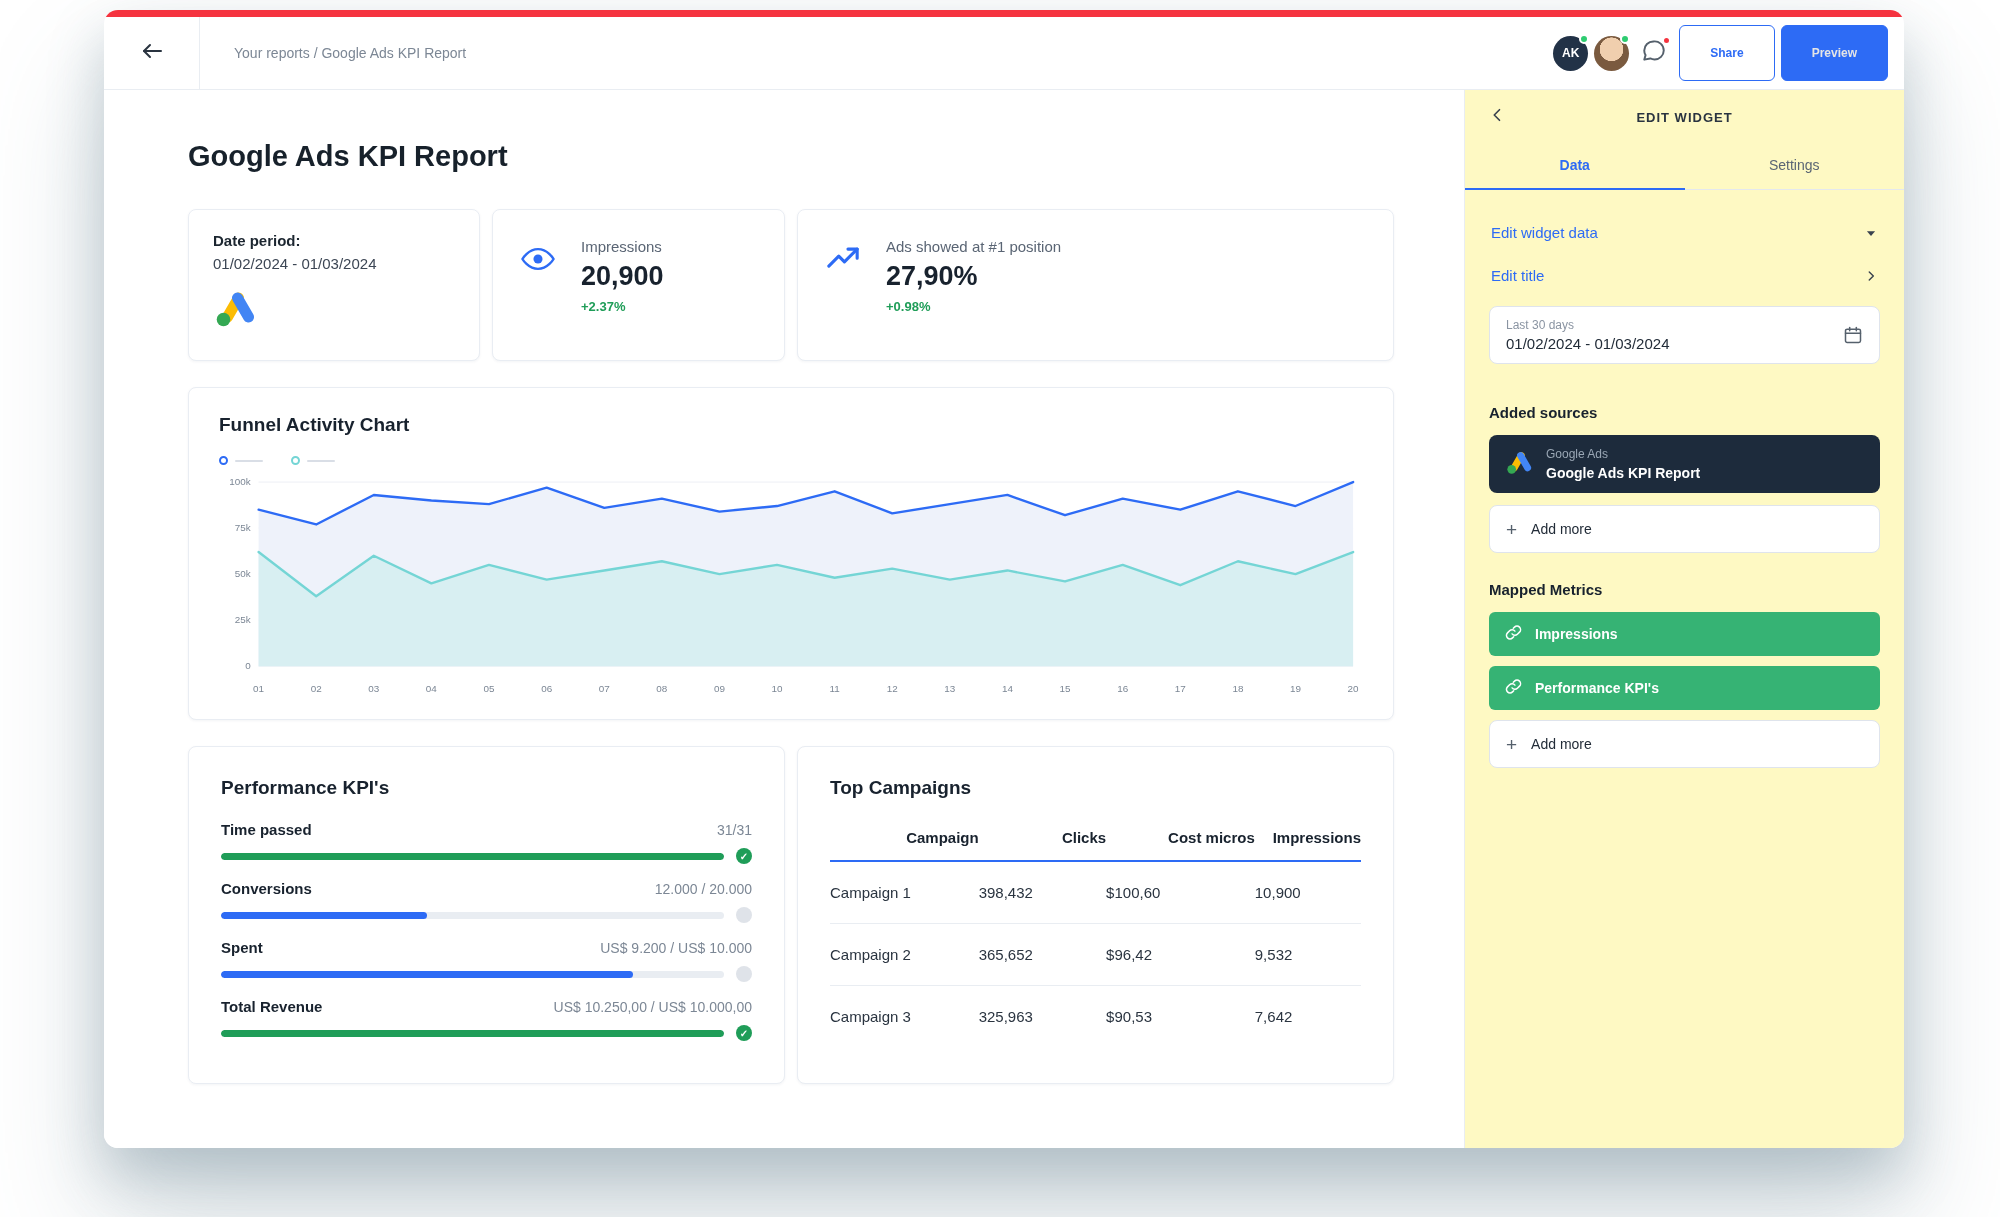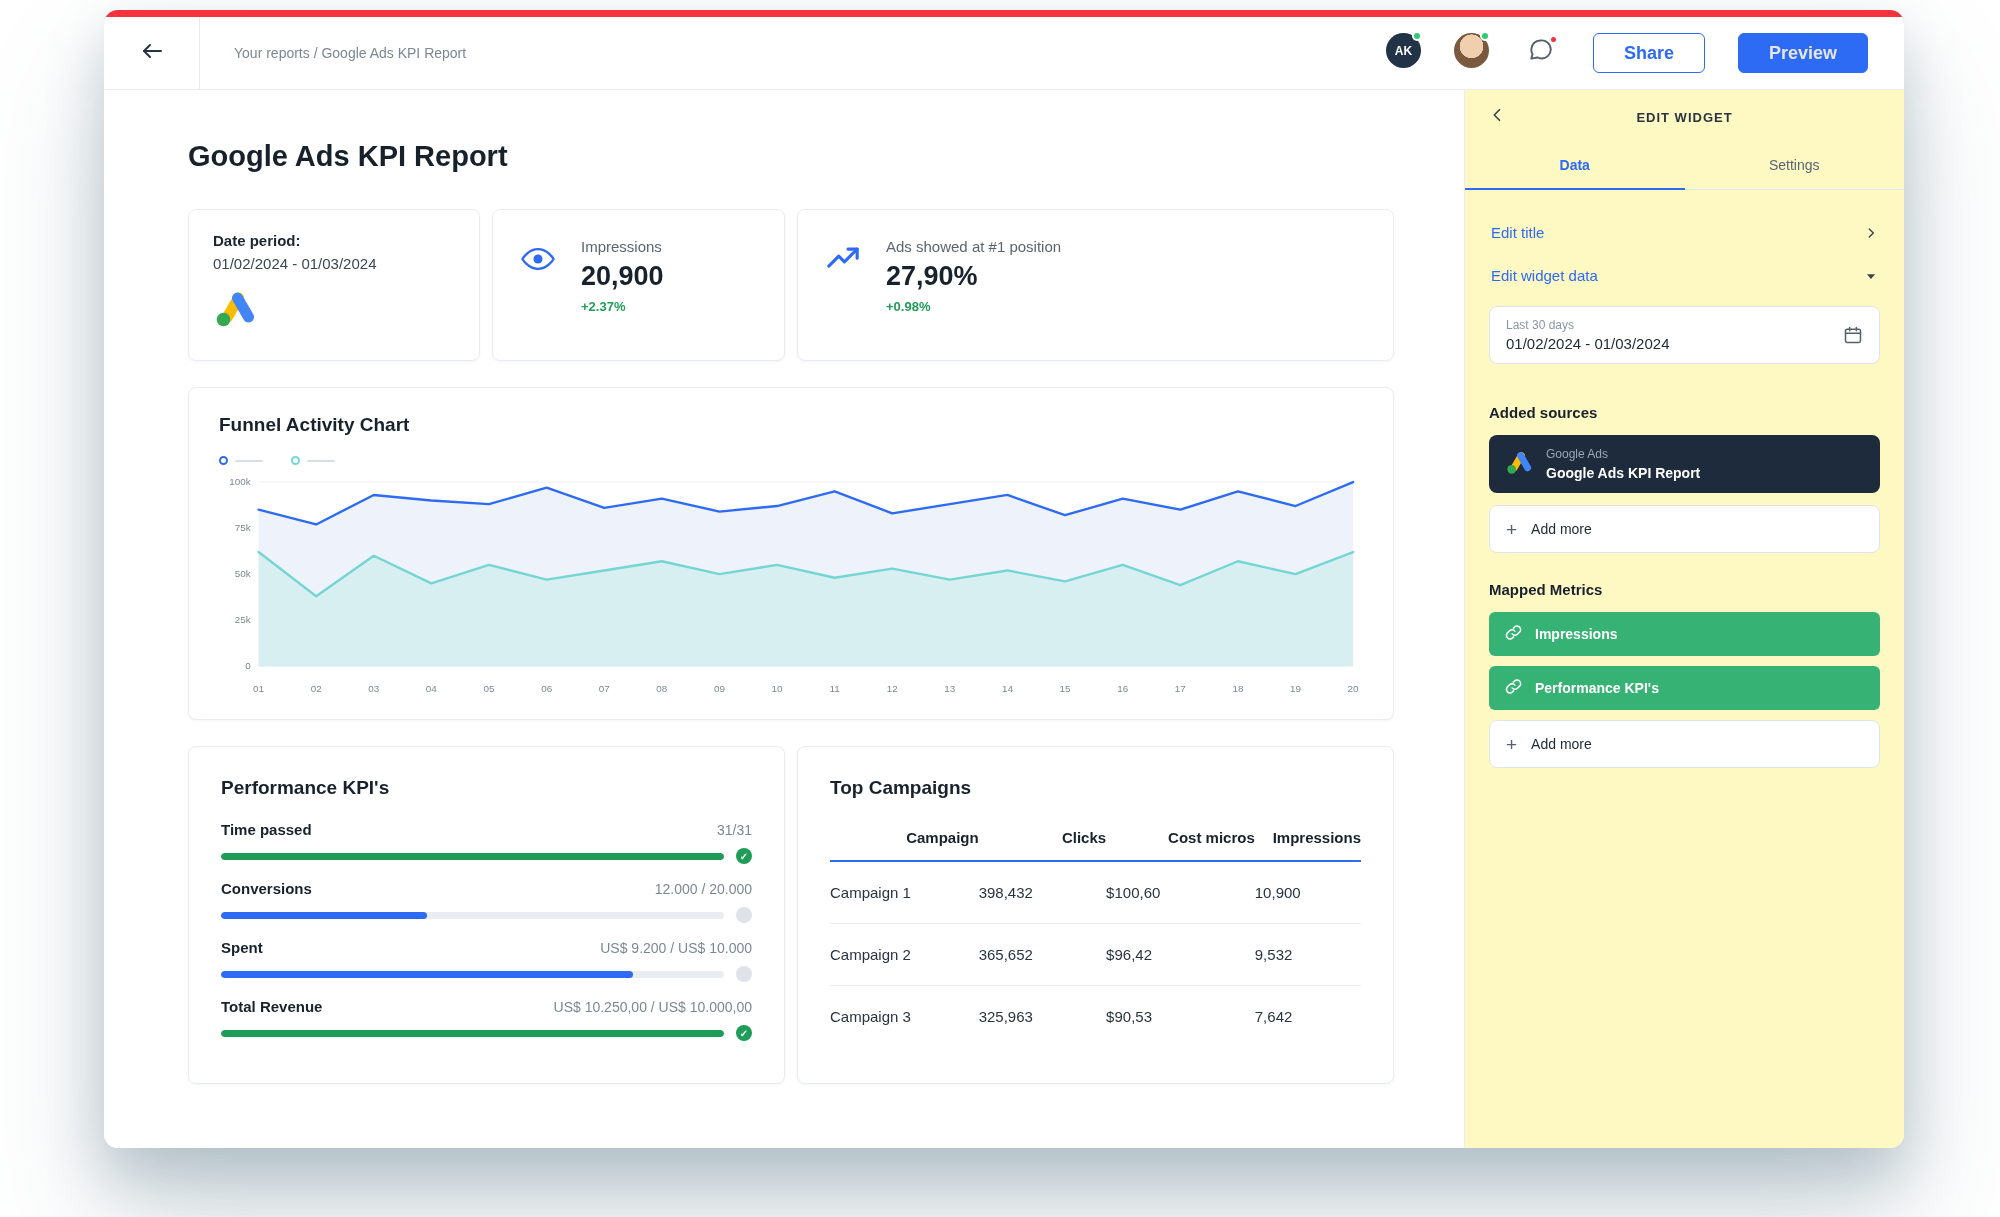--- a/index.html
+++ b/index.html
@@ -11,32 +11,32 @@
     font-family:"Liberation Sans", sans-serif; color:#18222e;}
   .app{position:absolute; left:104px; top:10px; width:1800px; height:1138px;
     background:#fff; border-radius:14px; overflow:hidden; display:flex; flex-direction:column;
     box-shadow:0 26px 55px rgba(96,125,139,.32), 0 70px 120px rgba(96,125,139,.28);}
   .stripe{height:7px; background:var(--red); flex:0 0 auto;}
   
   .topbar{height:73px; display:flex; align-items:center; border-bottom:1px solid #e9edf2; flex:0 0 auto;}
   .back{width:96px; height:100%; display:flex; align-items:center; justify-content:center;
     border-right:1px solid #e9edf2; color:#2a3440; cursor:pointer;}
   .breadcrumb{margin-left:34px; font-size:14px; color:#7c8795; cursor:pointer;}
-  .topbar-right{margin-left:auto; display:flex; gap:33px; padding-right:36px;}
+  .topbar-right{margin-left:auto; display:flex; align-items:center; gap:6px; padding-right:16px;}
   .avatar{width:35px; height:35px; border-radius:50%; position:relative; cursor:pointer;
     display:flex; align-items:center; justify-content:center;}
   .avatar.ak{background:#223247; color:#fff; font-size:12px; font-weight:bold;}
   .avatar.photo{background:radial-gradient(circle at 50% 38%, #f0cfae 0 42%, #7a5a3f 43% 100%);}
   .status-dot{position:absolute; top:-2px; right:-1px; width:10px; height:10px;
     background:#2ecc71; border:2px solid #fff; border-radius:50%;}
   .chat{position:relative; width:38px; height:38px; display:flex; align-items:center;
     justify-content:center; color:#55606c; cursor:pointer;}
   .chat .red-dot{position:absolute; top:2px; right:2px; width:9px; height:9px;
     background:#f5333f; border:2px solid #fff; border-radius:50%;}
-  .btn{height:40px; padding:0 30px; border-radius:6px; font-size:18px; font-weight:bold;
+  .btn{height:56px; padding:0 30px; border-radius:6px; font-size:12px; font-weight:bold;
     font-family:inherit; cursor:pointer;}
   .btn.share{background:#fff; border:1px solid var(--accent); color:var(--accent);}
   .btn.preview{background:var(--accent); border:1px solid var(--accent); color:#e5e5e5;}
   
   .bodywrap{flex:1; display:flex; min-height:0;}
   .main{flex:1; padding:0 70px 40px 84px; overflow:hidden; background:#fff;}
   .page-title{font-size:29px; font-weight:bold; color:#17212b; margin:50px 0 36px;}
   .card{background:#fff; border:1px solid #e9edf3; border-radius:8px;
     box-shadow:0 1px 3px rgba(23,43,77,.05);}
   
@@ -367,32 +367,32 @@
         <div class="panel-title">EDIT WIDGET</div>
       </div>
 
       <div class="panel-tabs">
         <div class="panel-tab active">Data</div>
         <div class="panel-tab">Settings</div>
       </div>
 
       <div class="panel-body">
         <div class="panel-link-row">
+          <span>Edit widget data</span>
+          <span class="chev">
+            <svg width="14" height="14" viewBox="0 0 24 24" fill="currentColor">
+                <polygon points="5 9 19 9 12 17"></polygon>
+              </svg>
+          </span>
+        </div>
+        <div class="panel-link-row">
           <span>Edit title</span>
           <span class="chev">
             <svg width="14" height="14" viewBox="0 0 24 24" fill="none" stroke="currentColor" stroke-width="2.4" stroke-linecap="round" stroke-linejoin="round">
                 <polyline points="9 5 16 12 9 19"></polyline>
-              </svg>
-          </span>
-        </div>
-        <div class="panel-link-row">
-          <span>Edit widget data</span>
-          <span class="chev">
-            <svg width="14" height="14" viewBox="0 0 24 24" fill="currentColor">
-                <polygon points="5 9 19 9 12 17"></polygon>
               </svg>
           </span>
         </div>
 
         <div class="date-box">
           <div class="date-texts">
             <div class="date-preset">Last 30 days</div>
             <div class="date-value">01/02/2024 - 01/03/2024</div>
           </div>
           <span class="cal-icon">

